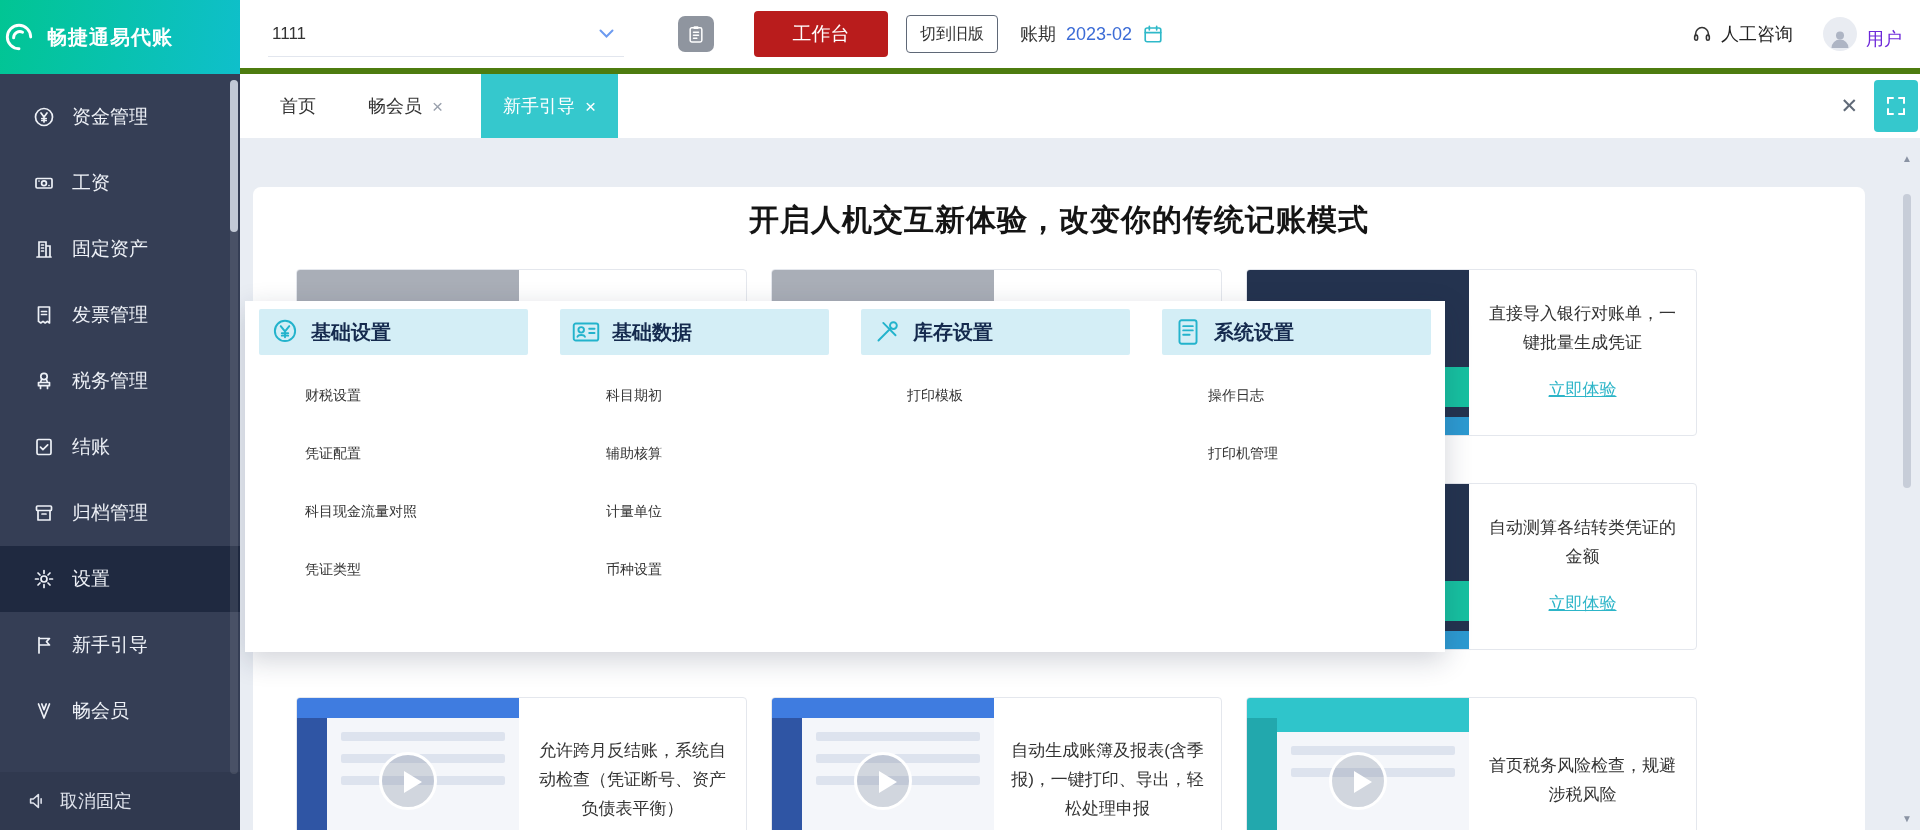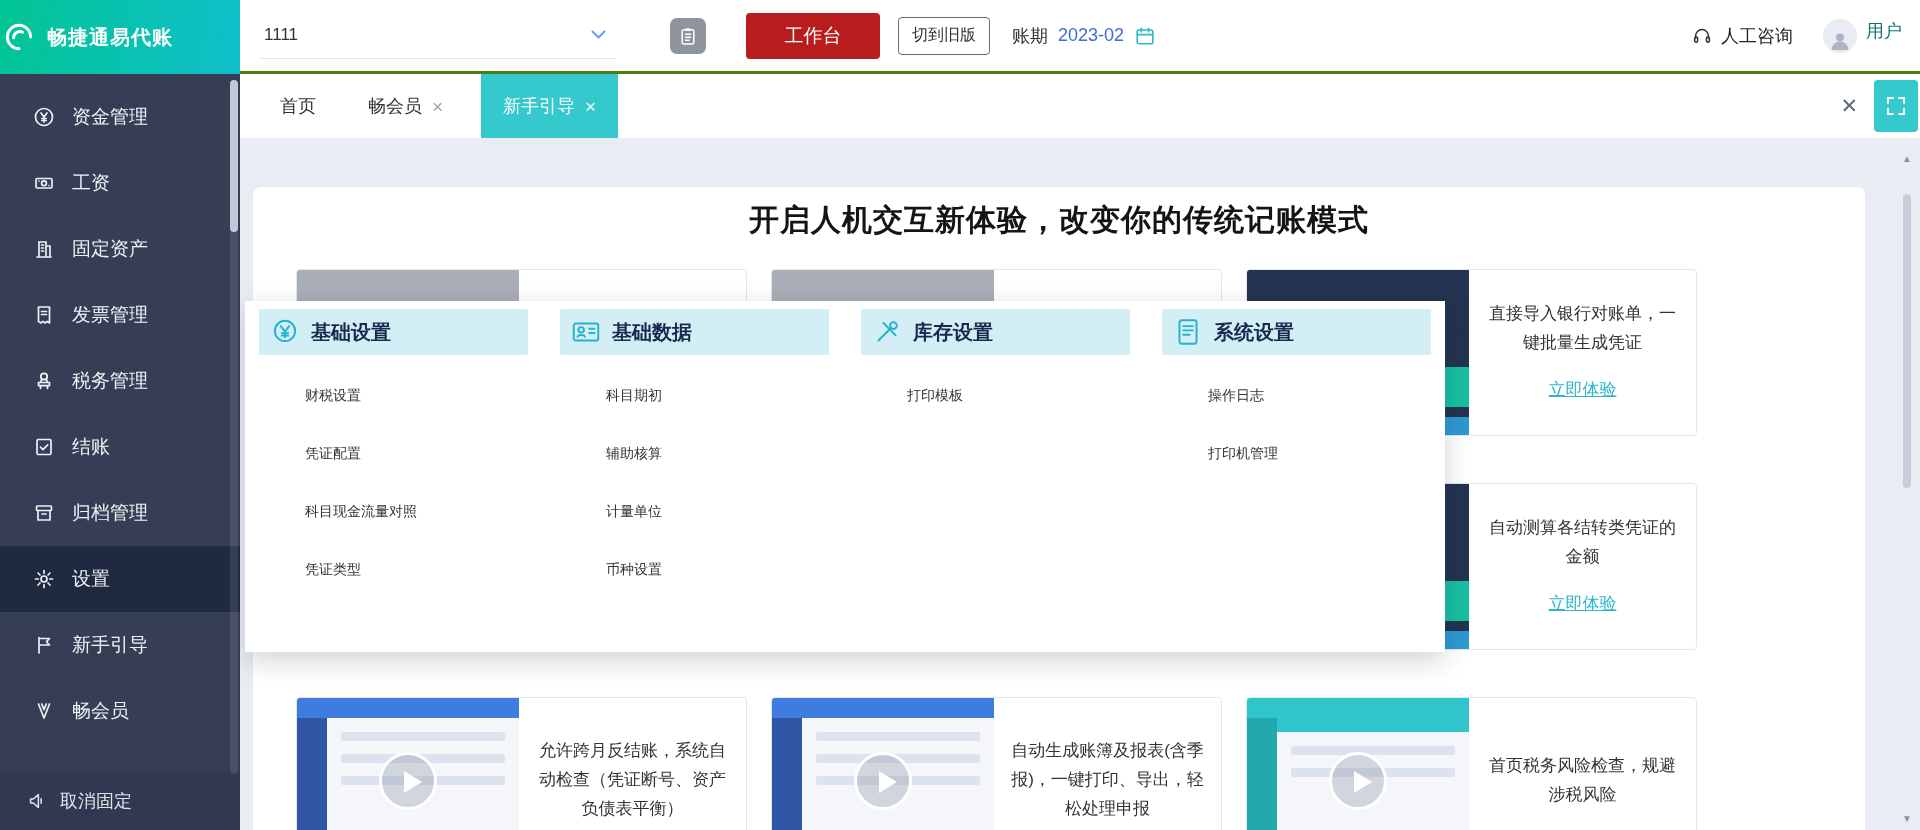--- a/index.html
+++ b/index.html
@@ -16,30 +16,30 @@
   .nav-item.active { background:#1f2940; }
   .nav-item svg, .unpin svg { flex-shrink:0; }
   .unpin { position:absolute; bottom:0; left:0; right:0; height:58px; display:flex; align-items:center; padding-left:26px; gap:12px; font-size:18px; color:#dfe3ec; background:#30394f; cursor:pointer; }
   .side-scroll { position:absolute; top:80px; right:2px; width:8px; height:694px; background:rgba(255,255,255,.10); border-radius:4px; }
   .side-scroll-thumb { width:8px; height:152px; background:#c2c9d6; border-radius:4px; }
 
   
   .main { flex:1; min-width:0; display:flex; flex-direction:column; position:relative; }
 
   
-  .topbar { height:74px; background:#fff; display:flex; align-items:center; padding:0 18px 0 20px; border-bottom:3px solid #4d7c0f; }
+  .topbar { height:74px; background:#fff; display:flex; align-items:center; padding:0 18px 0 28px; border-bottom:6px solid #4d7c0f; }
   .company { width:356px; height:46px; display:flex; align-items:center; justify-content:space-between; border-bottom:1px solid #e2e6ee; font-size:17px; color:#333; padding:0 10px 0 4px; cursor:pointer; }
   .icon-btn { margin-left:54px; width:36px; height:36px; border-radius:7px; background:#8f959f; display:flex; align-items:center; justify-content:center; cursor:pointer; }
   .btn-workbench { margin-left:40px; width:134px; height:46px; background:#b91c1c; border:none; border-radius:4px; color:#fff; font-size:19px; cursor:pointer; font-family:inherit; }
   .btn-old { margin-left:18px; height:38px; padding:0 13px; background:#fff; border:1px solid #5f6877; border-radius:4px; font-size:16px; color:#333; cursor:pointer; font-family:inherit; }
   .period { margin-left:22px; display:flex; align-items:center; gap:10px; font-size:18px; color:#333; }
   .period-value { color:#3c6cd6; cursor:pointer; }
   .top-right { margin-left:auto; display:flex; align-items:center; }
   .consult { display:flex; align-items:center; gap:8px; font-size:18px; color:#222; cursor:pointer; }
-  .user { display:flex; align-items:flex-start; gap:9px; margin-left:30px; font-size:18px; color:#0f766e; cursor:pointer; }
+  .user { display:flex; align-items:flex-end; gap:9px; margin-left:30px; font-size:18px; color:#6d28d9; cursor:pointer; }
   .avatar { width:34px; height:34px; border-radius:50%; background:#e9ecf2; display:flex; align-items:flex-end; justify-content:center; overflow:hidden; }
 
   
   .tabbar { height:64px; background:#fff; display:flex; align-items:stretch; padding-left:26px; position:relative; }
   .tab { display:flex; align-items:center; gap:10px; padding:0 14px; margin-right:24px; font-size:18px; color:#333; cursor:pointer; }
   .tab .x { color:#9aa1ad; font-size:19px; line-height:1; }
   .tab.active { background:#35c8cd; color:#fff; padding:0 22px; }
   .tab.active .x { color:#fff; }
   .close-all { position:absolute; right:62px; top:0; height:64px; display:flex; align-items:center; color:#606a78; font-size:21px; cursor:pointer; }
   .fullscreen-btn { position:absolute; right:2px; top:6px; width:44px; height:52px; background:#35c8cd; border-radius:4px; display:flex; align-items:center; justify-content:center; cursor:pointer; }

